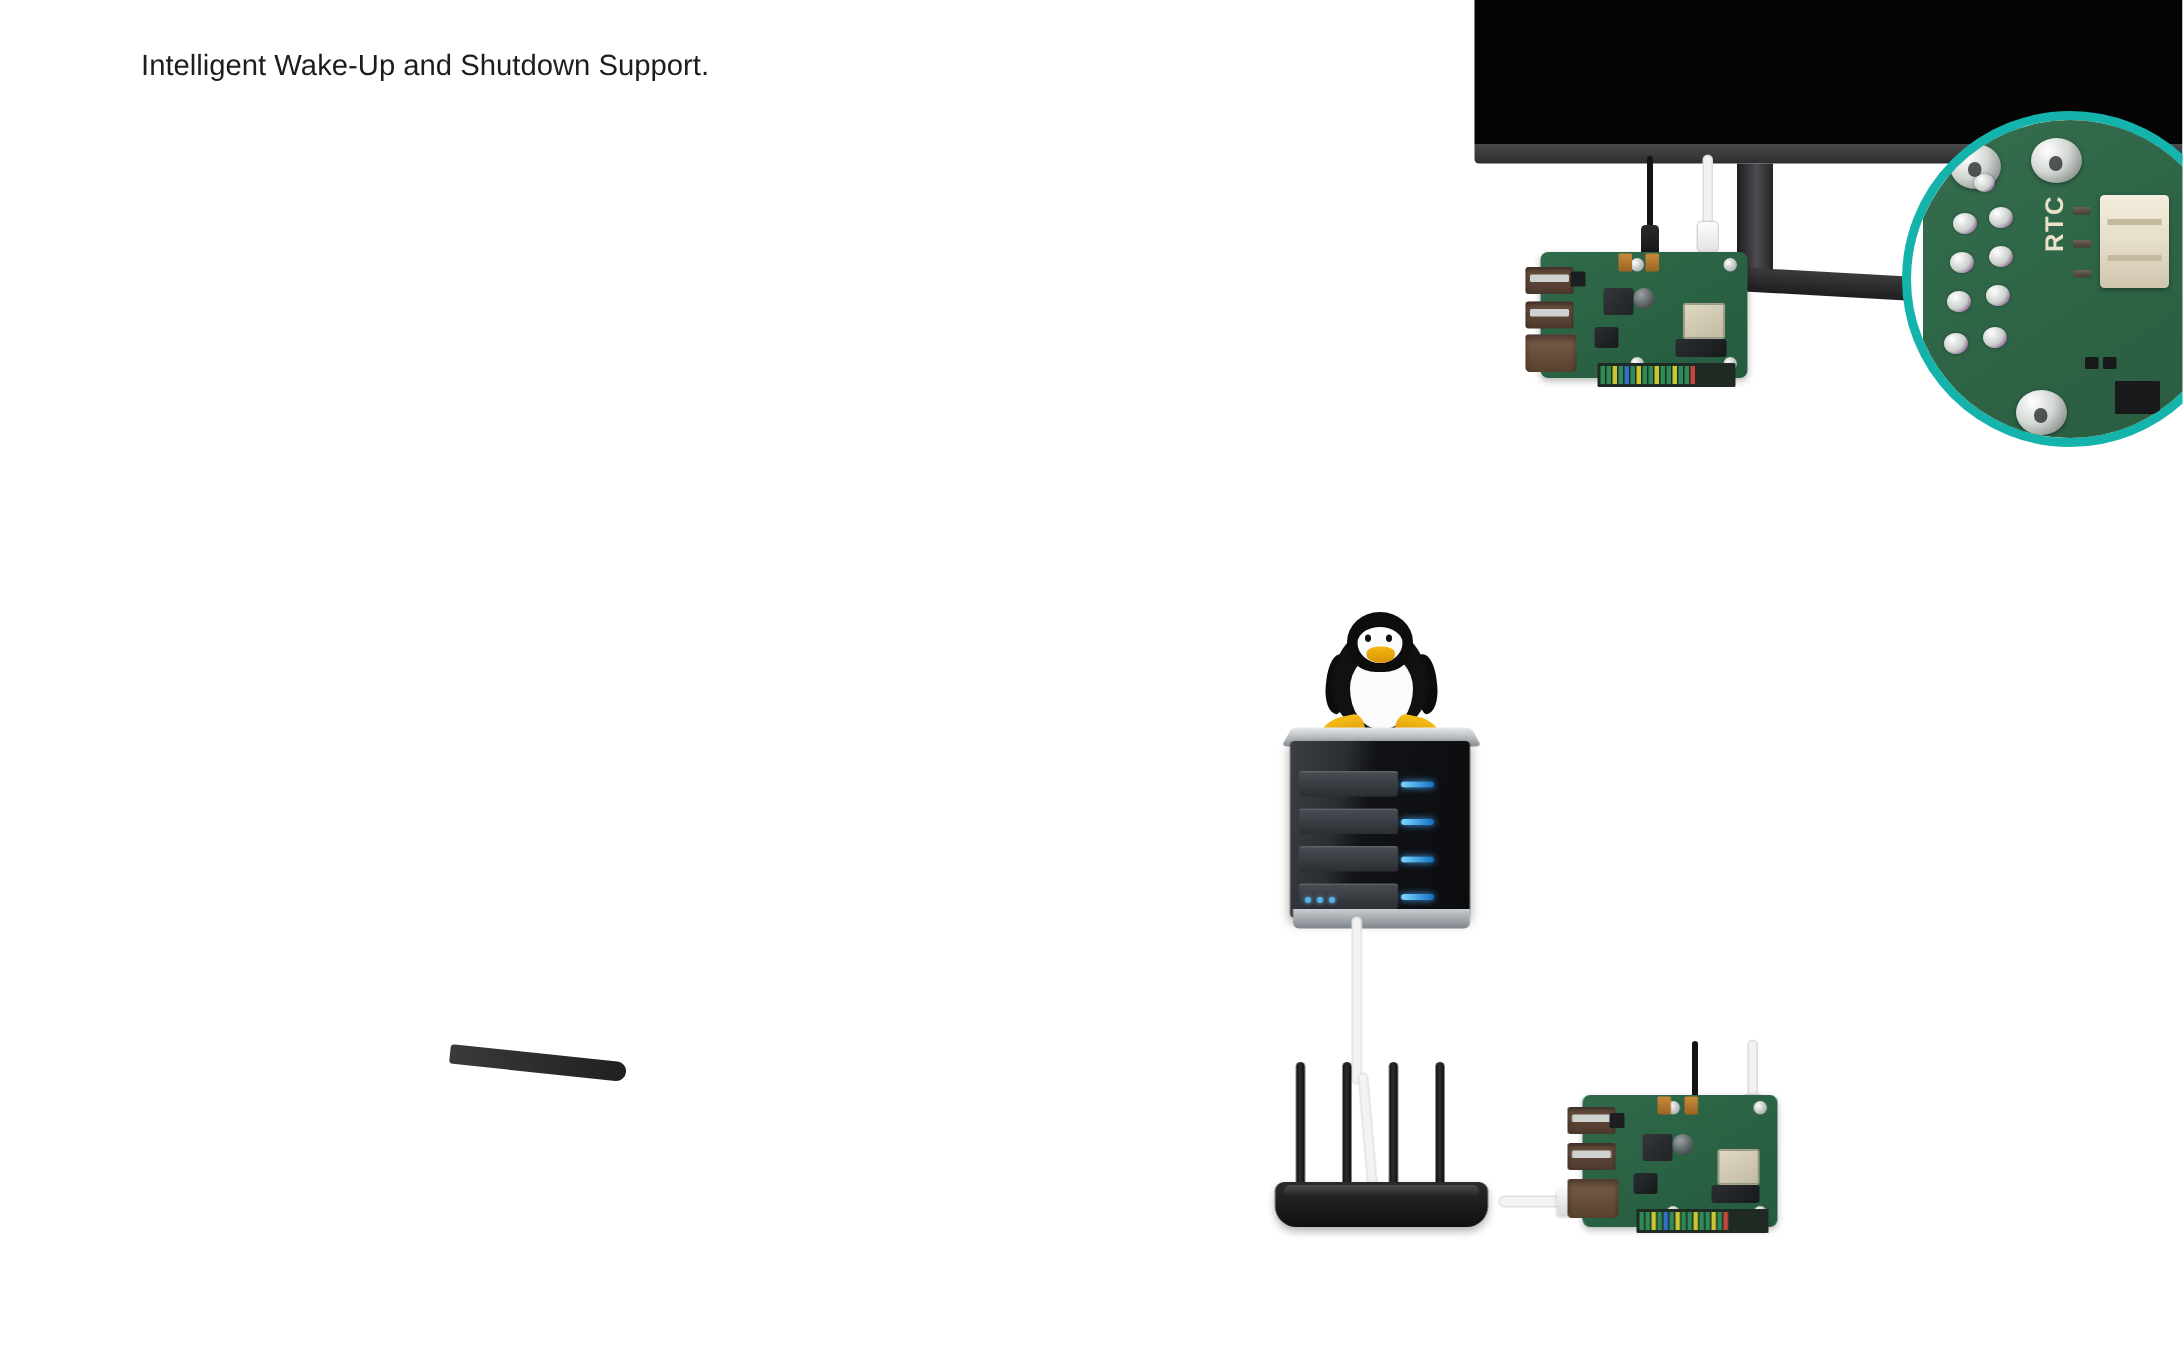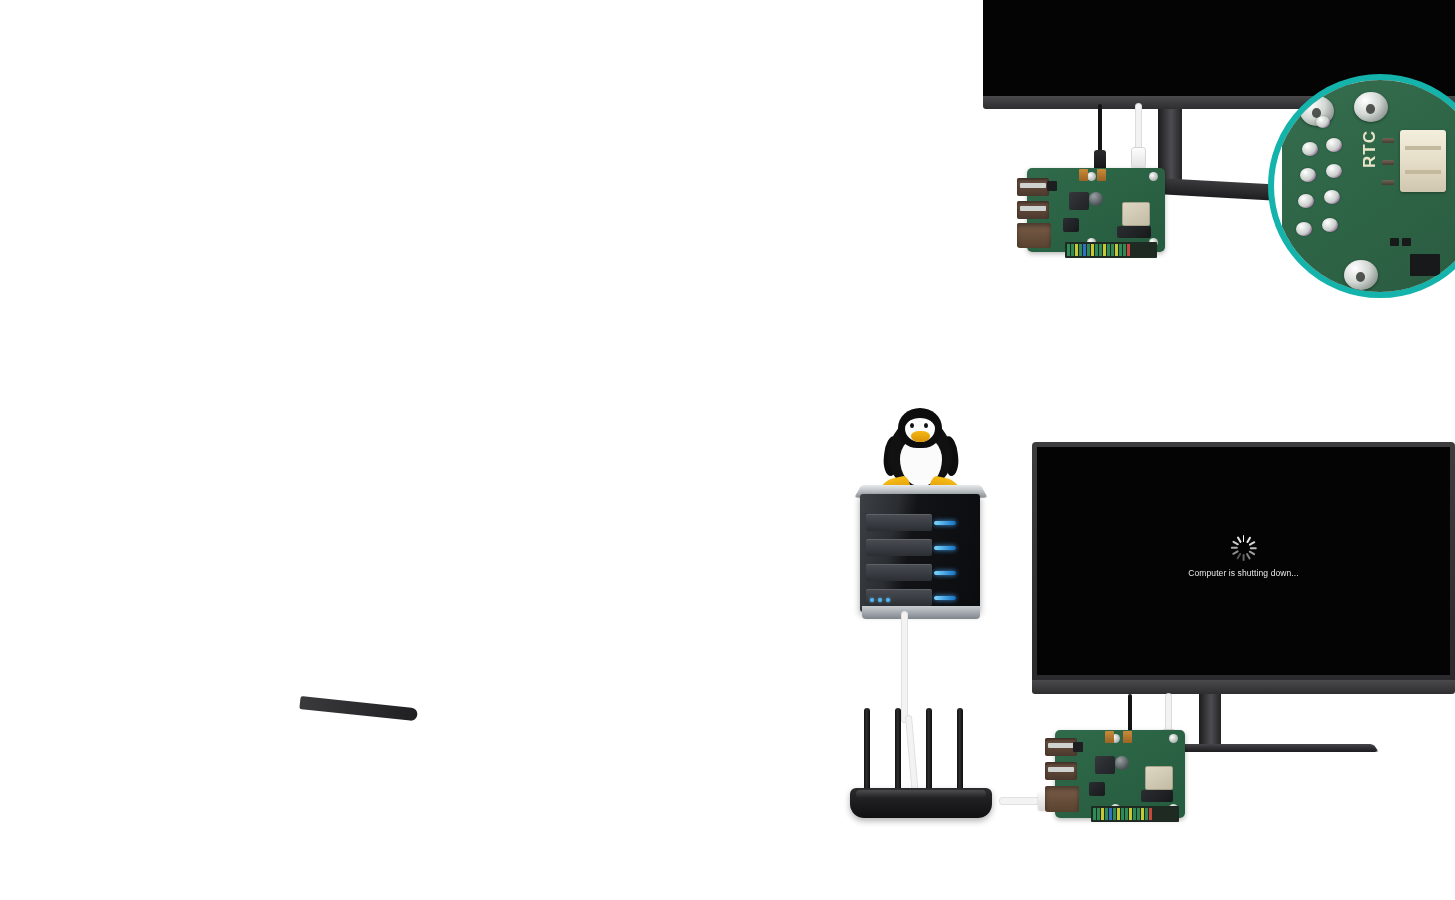--- a/index.html
+++ b/index.html
@@ -484,20 +484,21 @@
         <div id="mag-connector"></div>
 
         <div class="mag-smd" style="left:128px; top:182px; width:30px; height:22px;"></div>
         <div class="mag-smd" style="left:108px; top:166px; width:9px; height:8px;"></div>
         <div class="mag-smd" style="left:120px; top:166px; width:9px; height:8px;"></div>
 
       </div>
     </div>
 
     <div class="feature-text" id="block-rtc">
+      <p class="feature-sub">Intelligent Wake-Up and Shutdown Support.</p>
     </div>
   </div>
 
   <div id="scene-pxe">
 
     <div id="tux">
       <div class="tux-wing" id="tux-wing-l"></div>
       <div class="tux-wing" id="tux-wing-r"></div>
       <div id="tux-body"></div>
       <div id="tux-belly"></div>
@@ -536,43 +537,20 @@
     <div class="ethernet-plug" style="left:1038px; top:392px; width:22px; height:18px;"></div>
 
     <div id="router">
       <div class="antenna" style="left:14px;"></div>
       <div class="antenna" style="left:45px;"></div>
       <div class="antenna" style="left:76px;"></div>
       <div class="antenna" style="left:107px;"></div>
       <div id="router-body"></div>
     </div>
 
-    <div class="monitor" id="monitor-pxe">
-      <div class="outer-frame"></div>
-      <div class="screen">
-        <div id="spinner">
-          <i style="transform:rotate(0deg);opacity:1"></i>
-          <i style="transform:rotate(30deg);opacity:.92"></i>
-          <i style="transform:rotate(60deg);opacity:.84"></i>
-          <i style="transform:rotate(90deg);opacity:.74"></i>
-          <i style="transform:rotate(120deg);opacity:.62"></i>
-          <i style="transform:rotate(150deg);opacity:.5"></i>
-          <i style="transform:rotate(180deg);opacity:.38"></i>
-          <i style="transform:rotate(210deg);opacity:.3"></i>
-          <i style="transform:rotate(240deg);opacity:.55"></i>
-          <i style="transform:rotate(270deg);opacity:.68"></i>
-          <i style="transform:rotate(300deg);opacity:.8"></i>
-          <i style="transform:rotate(330deg);opacity:.9"></i>
-        </div>
-        <div class="shutdown-msg">Computer is shutting down...</div>
-      </div>
-      <div class="bezel-bottom"></div>
-      <div class="stand-neck"></div>
-      <div class="stand-base"></div>
-    </div>
     <div id="pxe-foot-right"></div>
 
     <div class="cable" style="left:1128px; top:294px; width:4px; height:44px; background:#141414;"></div>
     <div class="cable-plug" style="left:1124px; top:332px; width:12px; height:20px; background:linear-gradient(180deg,#2a2a2c,#141416);"></div>
     <div class="cable" style="left:1166px; top:294px; width:5px; height:42px; background:#f2f2f2; box-shadow:0 0 0 1px #dcdcdc;"></div>
     <div class="cable-plug" style="left:1162px; top:330px; width:13px; height:20px; background:linear-gradient(180deg,#fdfdfd,#e2e2e2); box-shadow:0 0 0 1px #d5d5d5;"></div>
 
     <div class="sbc" id="sbc-pxe" style="left:1055px; top:330px; width:130px; height:88px;">
       <div class="pcb-screw" style="left:56px; top:4px;"></div>
       <div class="pcb-screw" style="left:114px; top:4px;"></div>

